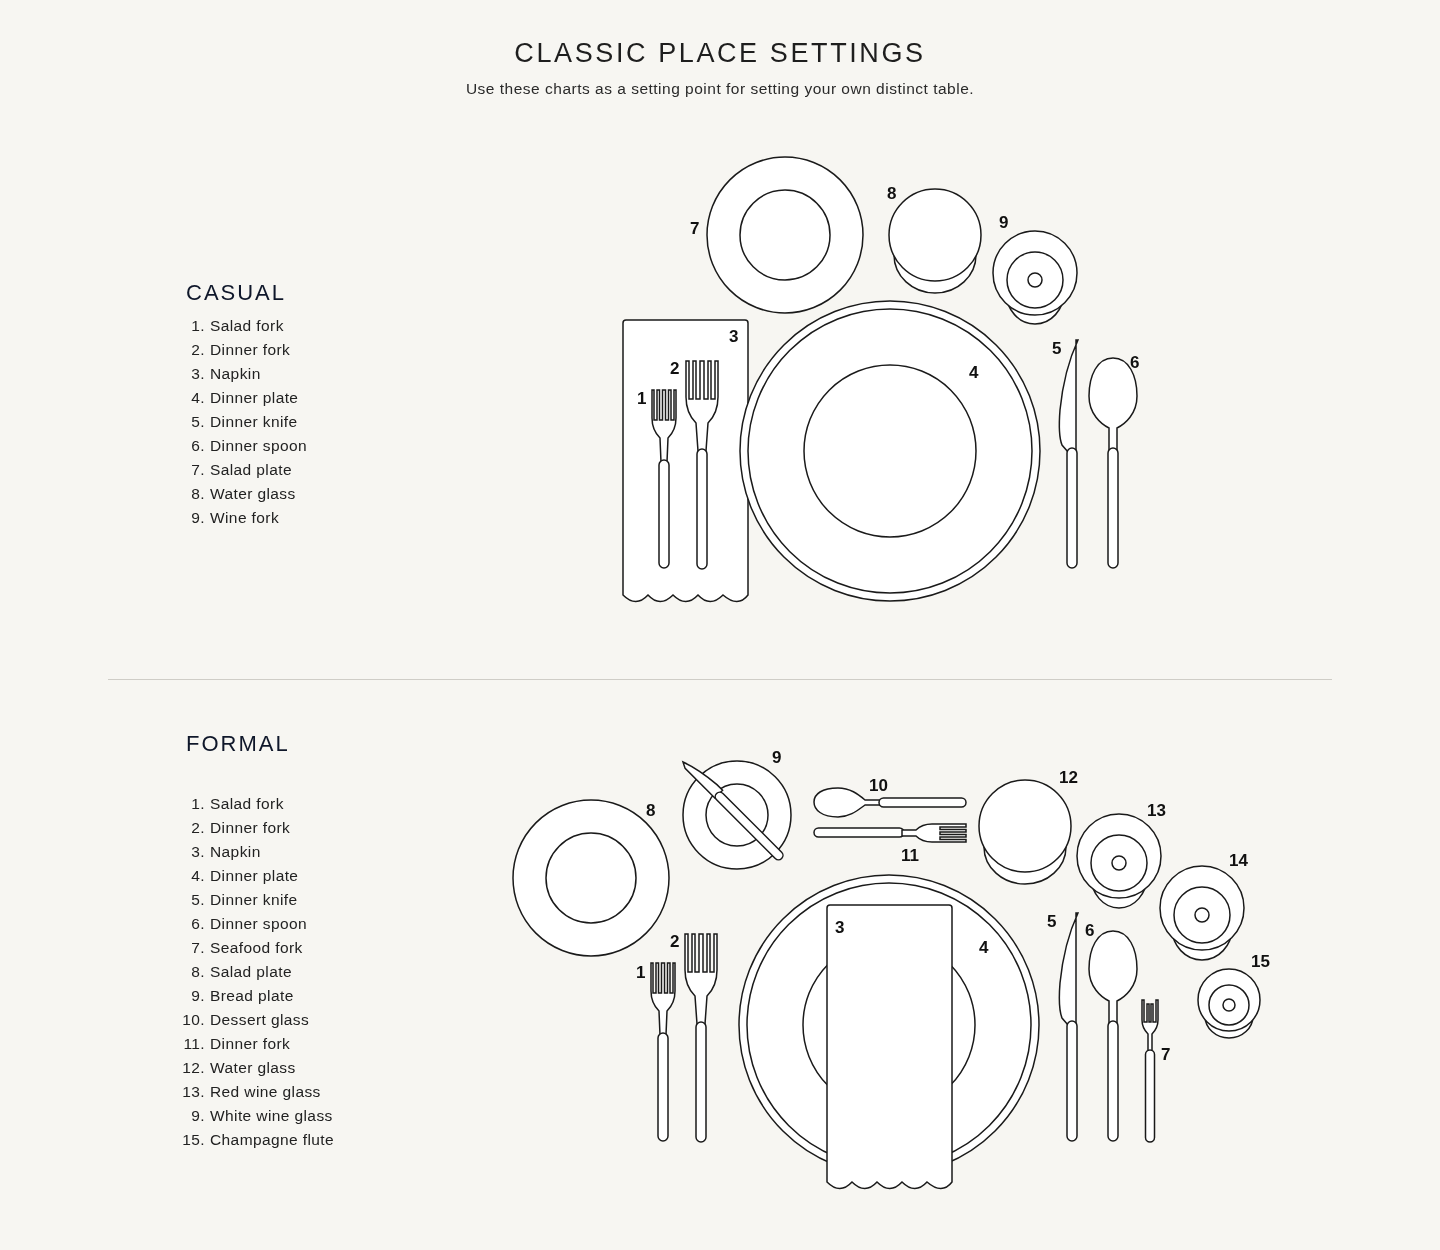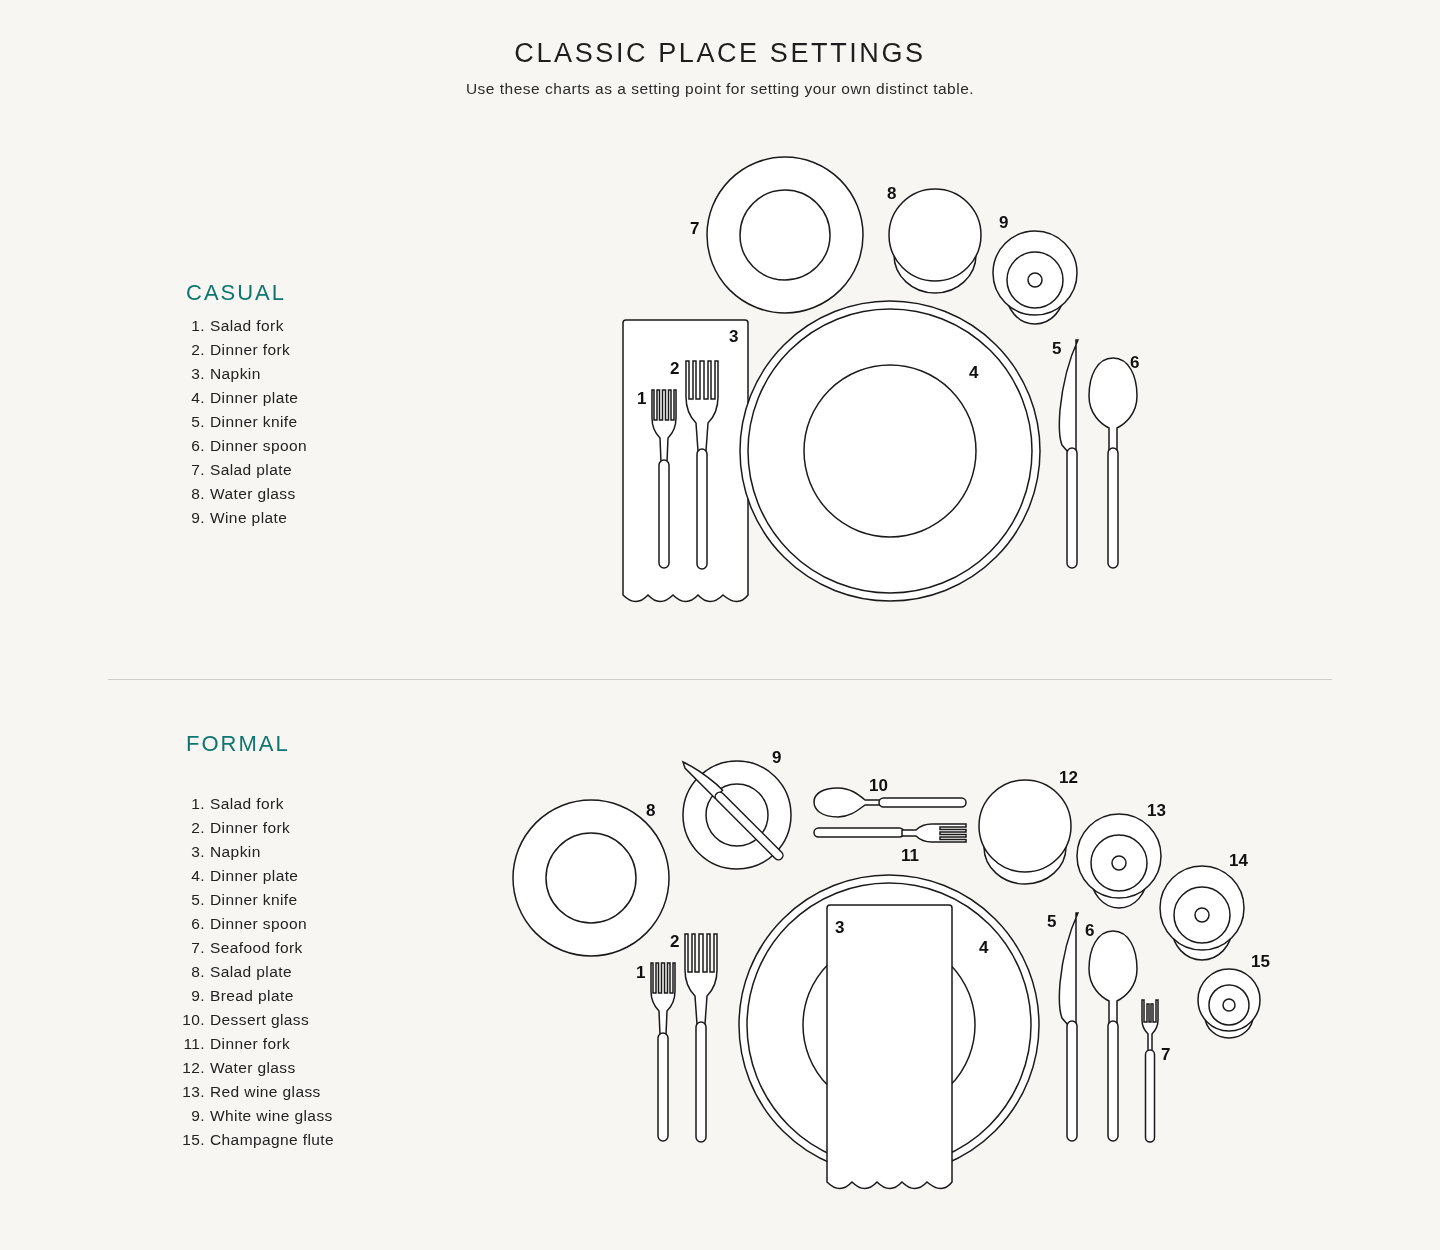--- a/index.html
+++ b/index.html
@@ -1,20 +1,20 @@
 <!DOCTYPE html>
 <html><head>
 <meta charset="utf-8">
 <style>
   * { box-sizing: border-box; margin: 0; padding: 0; }
   html, body { width: 1440px; height: 1250px; background: #f7f6f2; }
   body { position: relative; font-family: "Liberation Sans", "DejaVu Sans", sans-serif; color: #1e1e1e; overflow: hidden; }
   .title { position: absolute; top: 38px; left: 0; width: 1440px; text-align: center; font-size: 27px; letter-spacing: 2.6px; font-weight: 400; color: #1e1e1e; }
   .subtitle { position: absolute; top: 80px; left: 0; width: 1440px; text-align: center; font-size: 15.5px; letter-spacing: 0.5px; color: #2a2a2a; }
-  .section-heading { position: absolute; left: 186px; font-size: 22px; letter-spacing: 2px; color: #0f766e; }
+  .section-heading { position: absolute; left: 186px; font-size: 22px; letter-spacing: 2px; color: #0f172a; }
   .legend { position: absolute; left: 180px; list-style: none; }
   .legend li { font-size: 15.5px; line-height: 24px; letter-spacing: 0.4px; color: #222; white-space: nowrap; }
   .legend .num { display: inline-block; width: 30px; text-align: right; padding-right: 5px; }
   .divider { position: absolute; left: 108px; top: 679px; width: 1224px; height: 1px; background: #cfcdc7; }
   svg.illus { position: absolute; left: 0; top: 0; }
   svg.illus .s { fill: #fff; stroke: #1a1a1a; stroke-width: 1.5; }
   svg.illus .ns { fill: none; stroke: #1a1a1a; stroke-width: 1.5; }
   svg.illus text { font-family: "Liberation Sans", "DejaVu Sans", sans-serif; font-weight: bold; font-size: 17px; fill: #111; }
 </style>
 </head>
@@ -26,21 +26,21 @@
 <div class="section-heading" style="top:280px">CASUAL</div>
 <ul class="legend" style="top:314px">
   <li><span class="num">1.</span><span>Salad fork</span></li>
   <li><span class="num">2.</span><span>Dinner fork</span></li>
   <li><span class="num">3.</span><span>Napkin</span></li>
   <li><span class="num">4.</span><span>Dinner plate</span></li>
   <li><span class="num">5.</span><span>Dinner knife</span></li>
   <li><span class="num">6.</span><span>Dinner spoon</span></li>
   <li><span class="num">7.</span><span>Salad plate</span></li>
   <li><span class="num">8.</span><span>Water glass</span></li>
-  <li><span class="num">9.</span><span>Wine plate</span></li>
+  <li><span class="num">9.</span><span>Wine fork</span></li>
 </ul>
 
 <div class="divider"></div>
 
 <div class="section-heading" style="top:731px">FORMAL</div>
 <ul class="legend" style="top:792px">
   <li><span class="num">1.</span><span>Salad fork</span></li>
   <li><span class="num">2.</span><span>Dinner fork</span></li>
   <li><span class="num">3.</span><span>Napkin</span></li>
   <li><span class="num">4.</span><span>Dinner plate</span></li>

